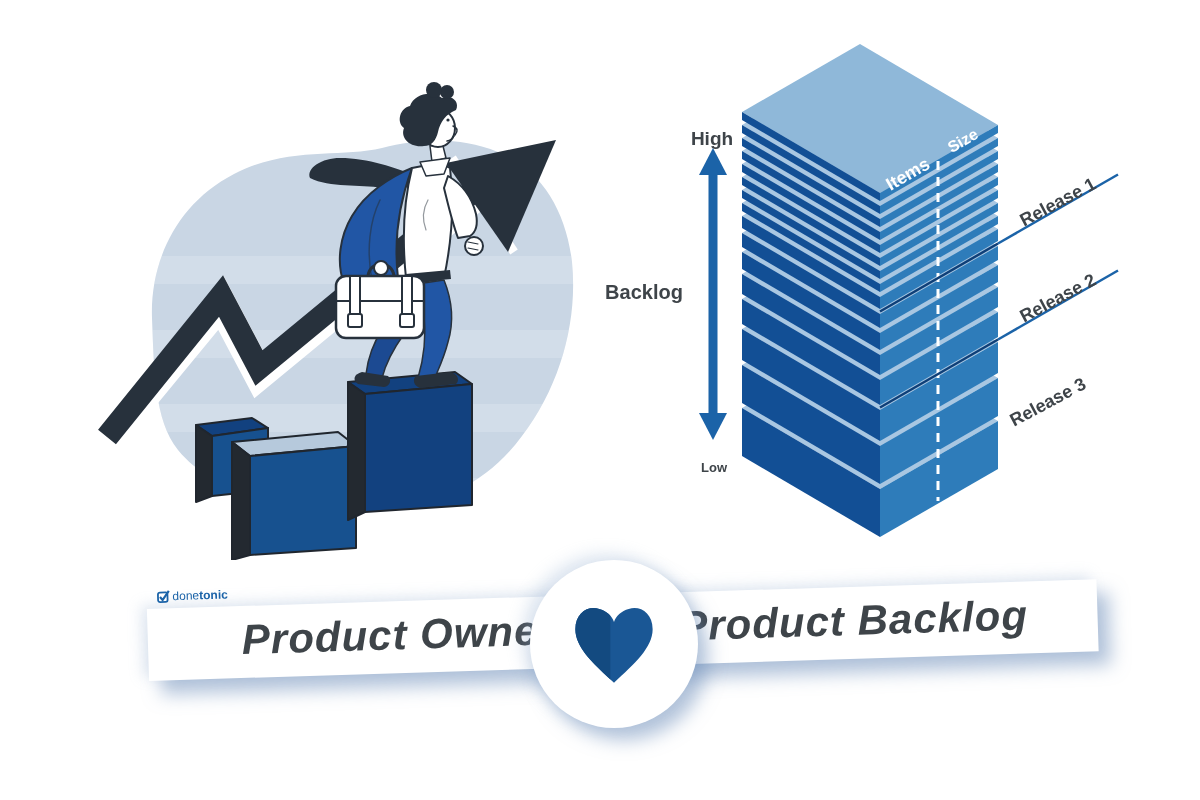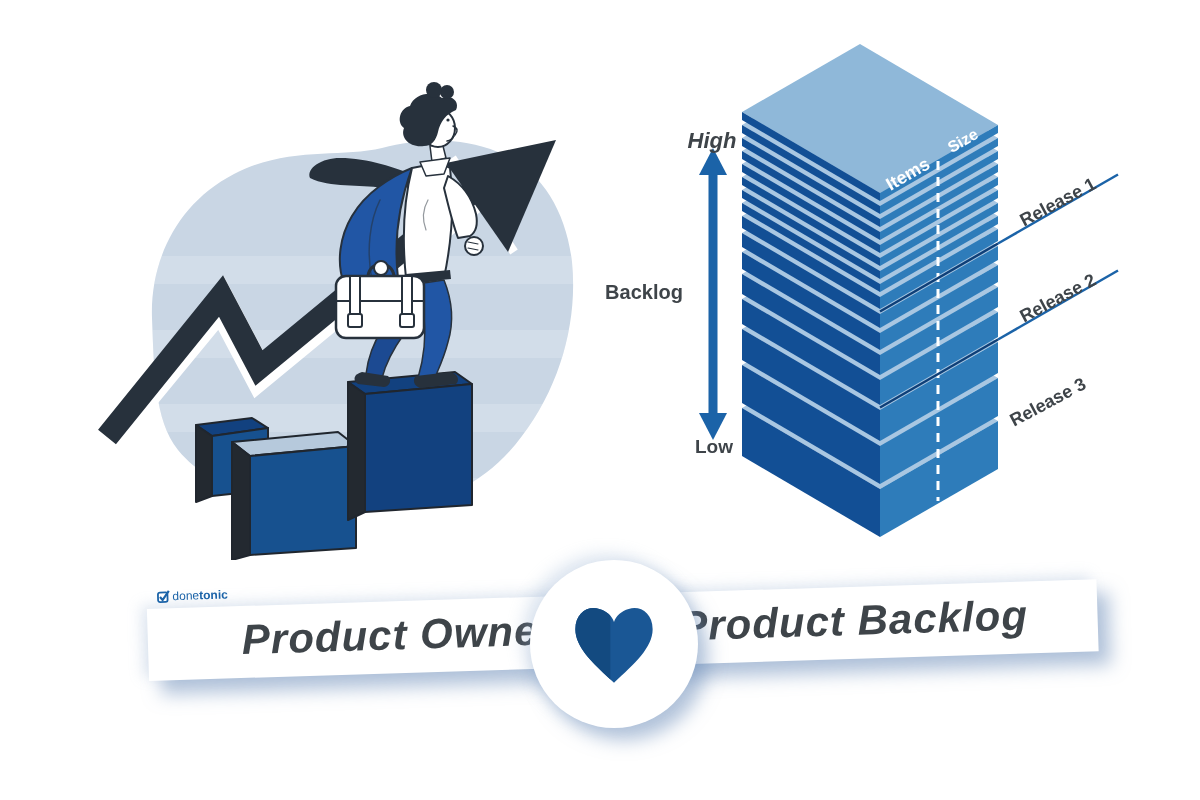--- a/index.html
+++ b/index.html
@@ -10,22 +10,22 @@
     --banner-text:#3e4449;
   }
   *{margin:0;padding:0;box-sizing:border-box;}
   body{background:#ffffff;font-family:"Liberation Sans", sans-serif;}
   #stage{position:relative;width:1200px;height:800px;background:#ffffff;overflow:hidden;}
   .abs{position:absolute;}
   svg{display:block;}
 
   
   .axis-label{position:absolute;color:var(--text-dark);font-weight:bold;text-align:center;}
-  #label-high{left:677px;top:128px;width:70px;font-size:22px;font-style:italic;}
-  #label-low{left:679px;top:436px;width:70px;font-size:19px;}
+  #label-high{left:677px;top:128px;width:70px;font-size:19px;}
+  #label-low{left:679px;top:460px;width:70px;font-size:13px;}
   #label-priority{left:584px;top:281px;width:120px;font-size:20px;}
 
   .top-face-label{position:absolute;color:var(--top-label-color);font-weight:bold;text-align:center;transform:rotate(-30deg);}
   #label-items{left:856px;top:164px;width:104px;font-size:18px;}
   #label-size{left:925px;top:132px;width:76px;font-size:16px;}
 
   .release-label{position:absolute;width:150px;text-align:center;color:var(--release-color);
     font-weight:bold;font-size:18px;transform:rotate(-28deg);}
   #release-label-0{left:983px;top:192px;}
   #release-label-1{left:983px;top:288px;}

